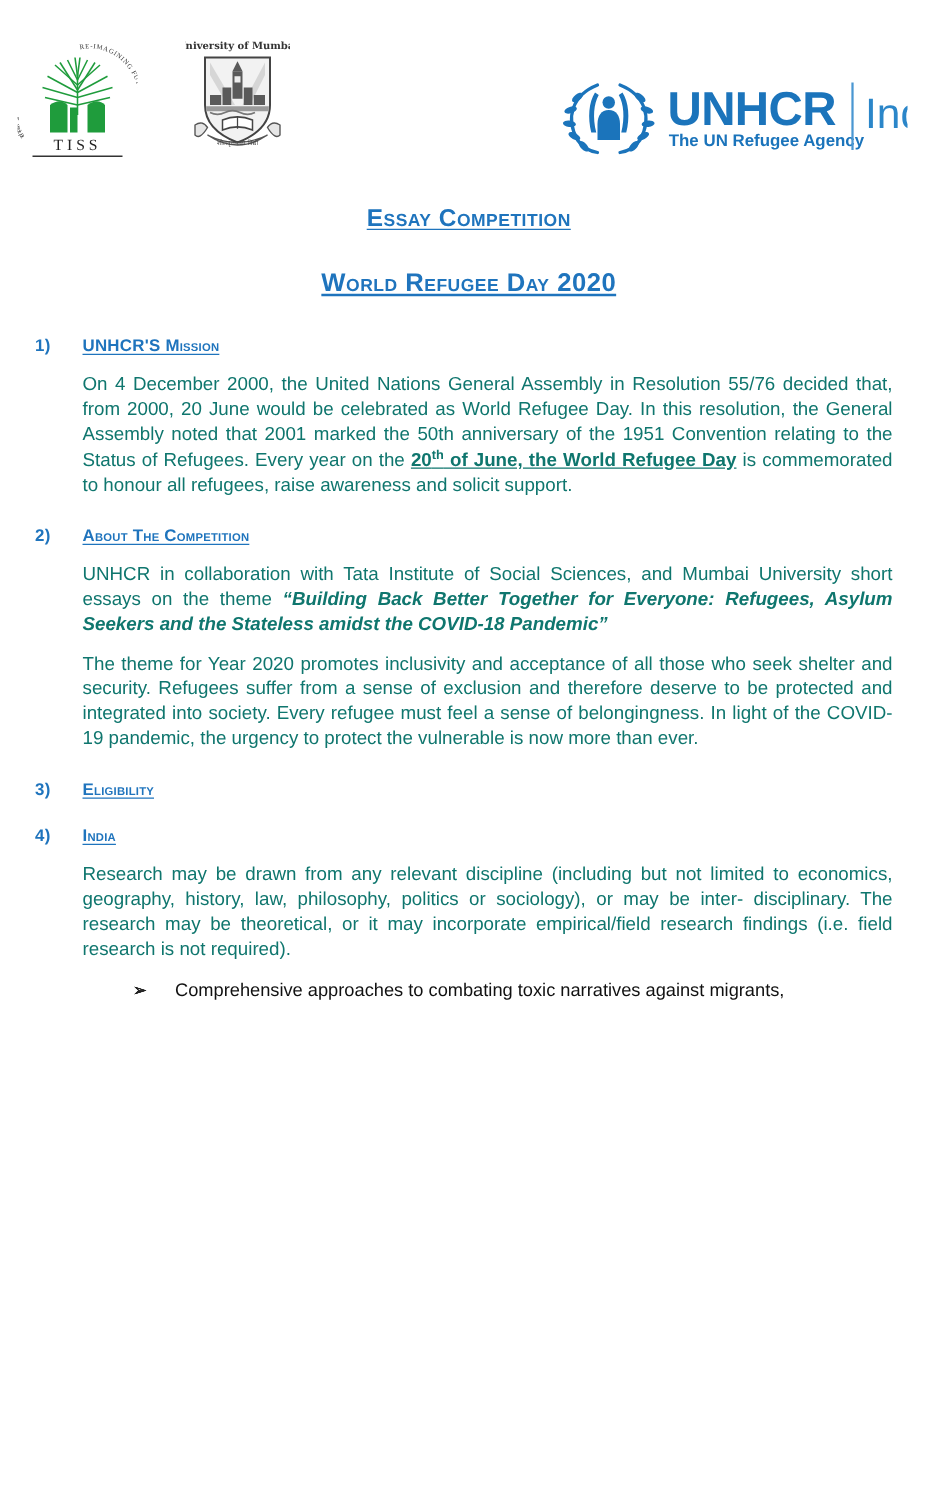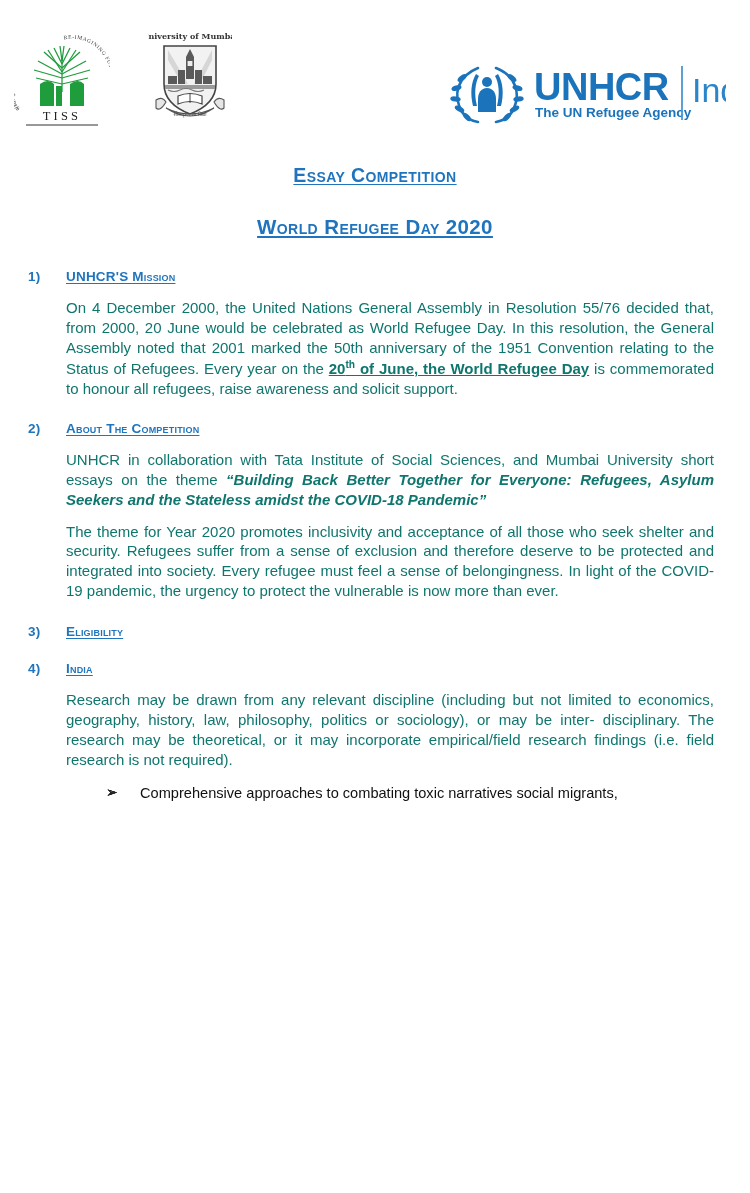--- a/index.html
+++ b/index.html
@@ -316,18 +316,18 @@
         <span class="bullet-mark">➢</span>
       </div>
       <div class="bullet-row">
         <span class="bullet-mark">➢</span>
       </div>
       <div class="bullet-row">
         <span class="bullet-mark">➢</span>
       </div>
       <div class="bullet-row">
         <span class="bullet-mark">➢</span>
-        <span>Comprehensive approaches to combating toxic narratives social migrants,</span>
+        <span>Comprehensive approaches to combating toxic narratives against migrants,</span>
       </div>
     </div>
   </div>
 
 </div>
 
 </body></html>

